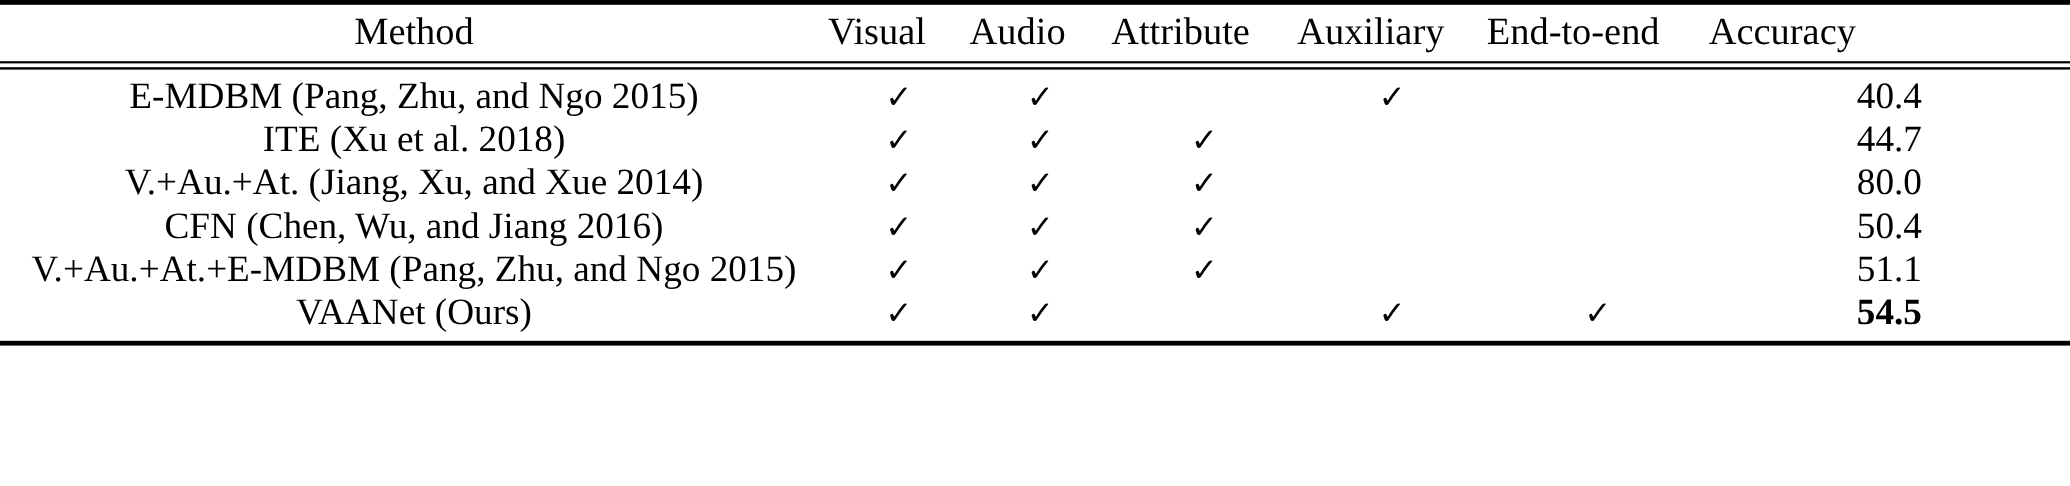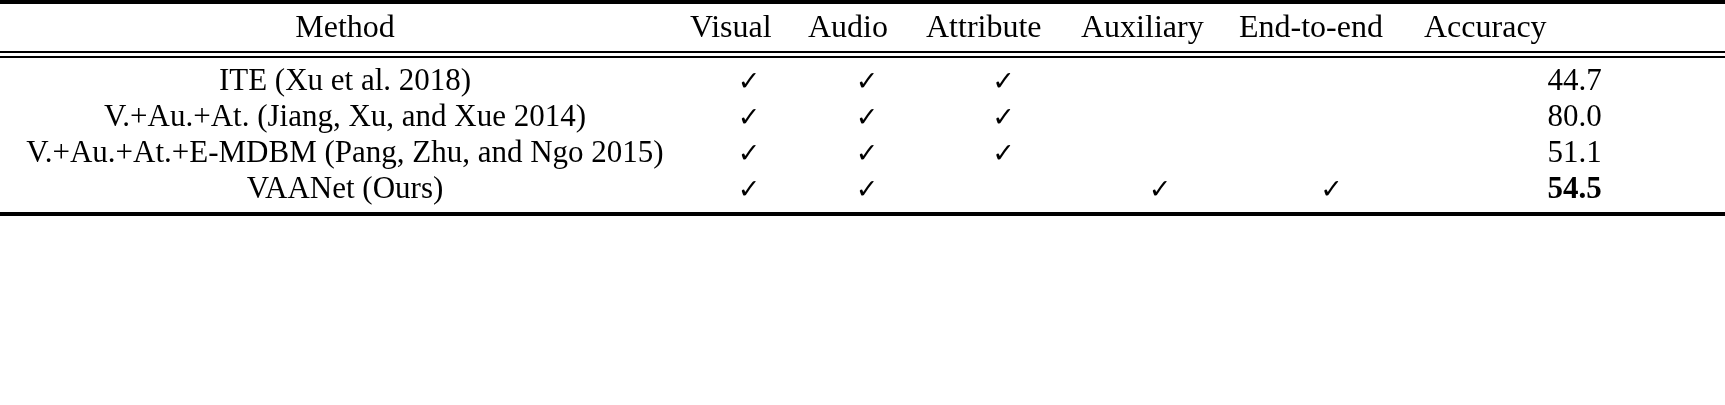--- a/index.html
+++ b/index.html
@@ -127,36 +127,54 @@
       <col style="width:690px">
       <col style="width:118px">
       <col style="width:118px">
       <col style="width:155px">
       <col style="width:158px">
       <col style="width:185px">
       <col style="width:301px">
     </colgroup>
     <tbody id="table-body">
         <tr>
+          <td class="method-cell">E-MDBM (Pang, Zhu, and Ngo 2015)</td>
+          <td><span class="check">✓</span></td>
+          <td><span class="check">✓</span></td>
+          <td></td>
+          <td><span class="check">✓</span></td>
+          <td></td>
+          <td>40.4</td>
+        </tr>
+        <tr>
           <td class="method-cell">ITE (Xu et al. 2018)</td>
           <td><span class="check">✓</span></td>
           <td><span class="check">✓</span></td>
           <td><span class="check">✓</span></td>
           <td></td>
           <td></td>
           <td>44.7</td>
         </tr>
         <tr>
           <td class="method-cell">V.+Au.+At. (Jiang, Xu, and Xue 2014)</td>
           <td><span class="check">✓</span></td>
           <td><span class="check">✓</span></td>
           <td><span class="check">✓</span></td>
           <td></td>
           <td></td>
           <td>80.0</td>
+        </tr>
+        <tr>
+          <td class="method-cell">CFN (Chen, Wu, and Jiang 2016)</td>
+          <td><span class="check">✓</span></td>
+          <td><span class="check">✓</span></td>
+          <td><span class="check">✓</span></td>
+          <td></td>
+          <td></td>
+          <td>50.4</td>
         </tr>
         <tr>
           <td class="method-cell">V.+Au.+At.+E-MDBM (Pang, Zhu, and Ngo 2015)</td>
           <td><span class="check">✓</span></td>
           <td><span class="check">✓</span></td>
           <td><span class="check">✓</span></td>
           <td></td>
           <td></td>
           <td>51.1</td>
         </tr>

